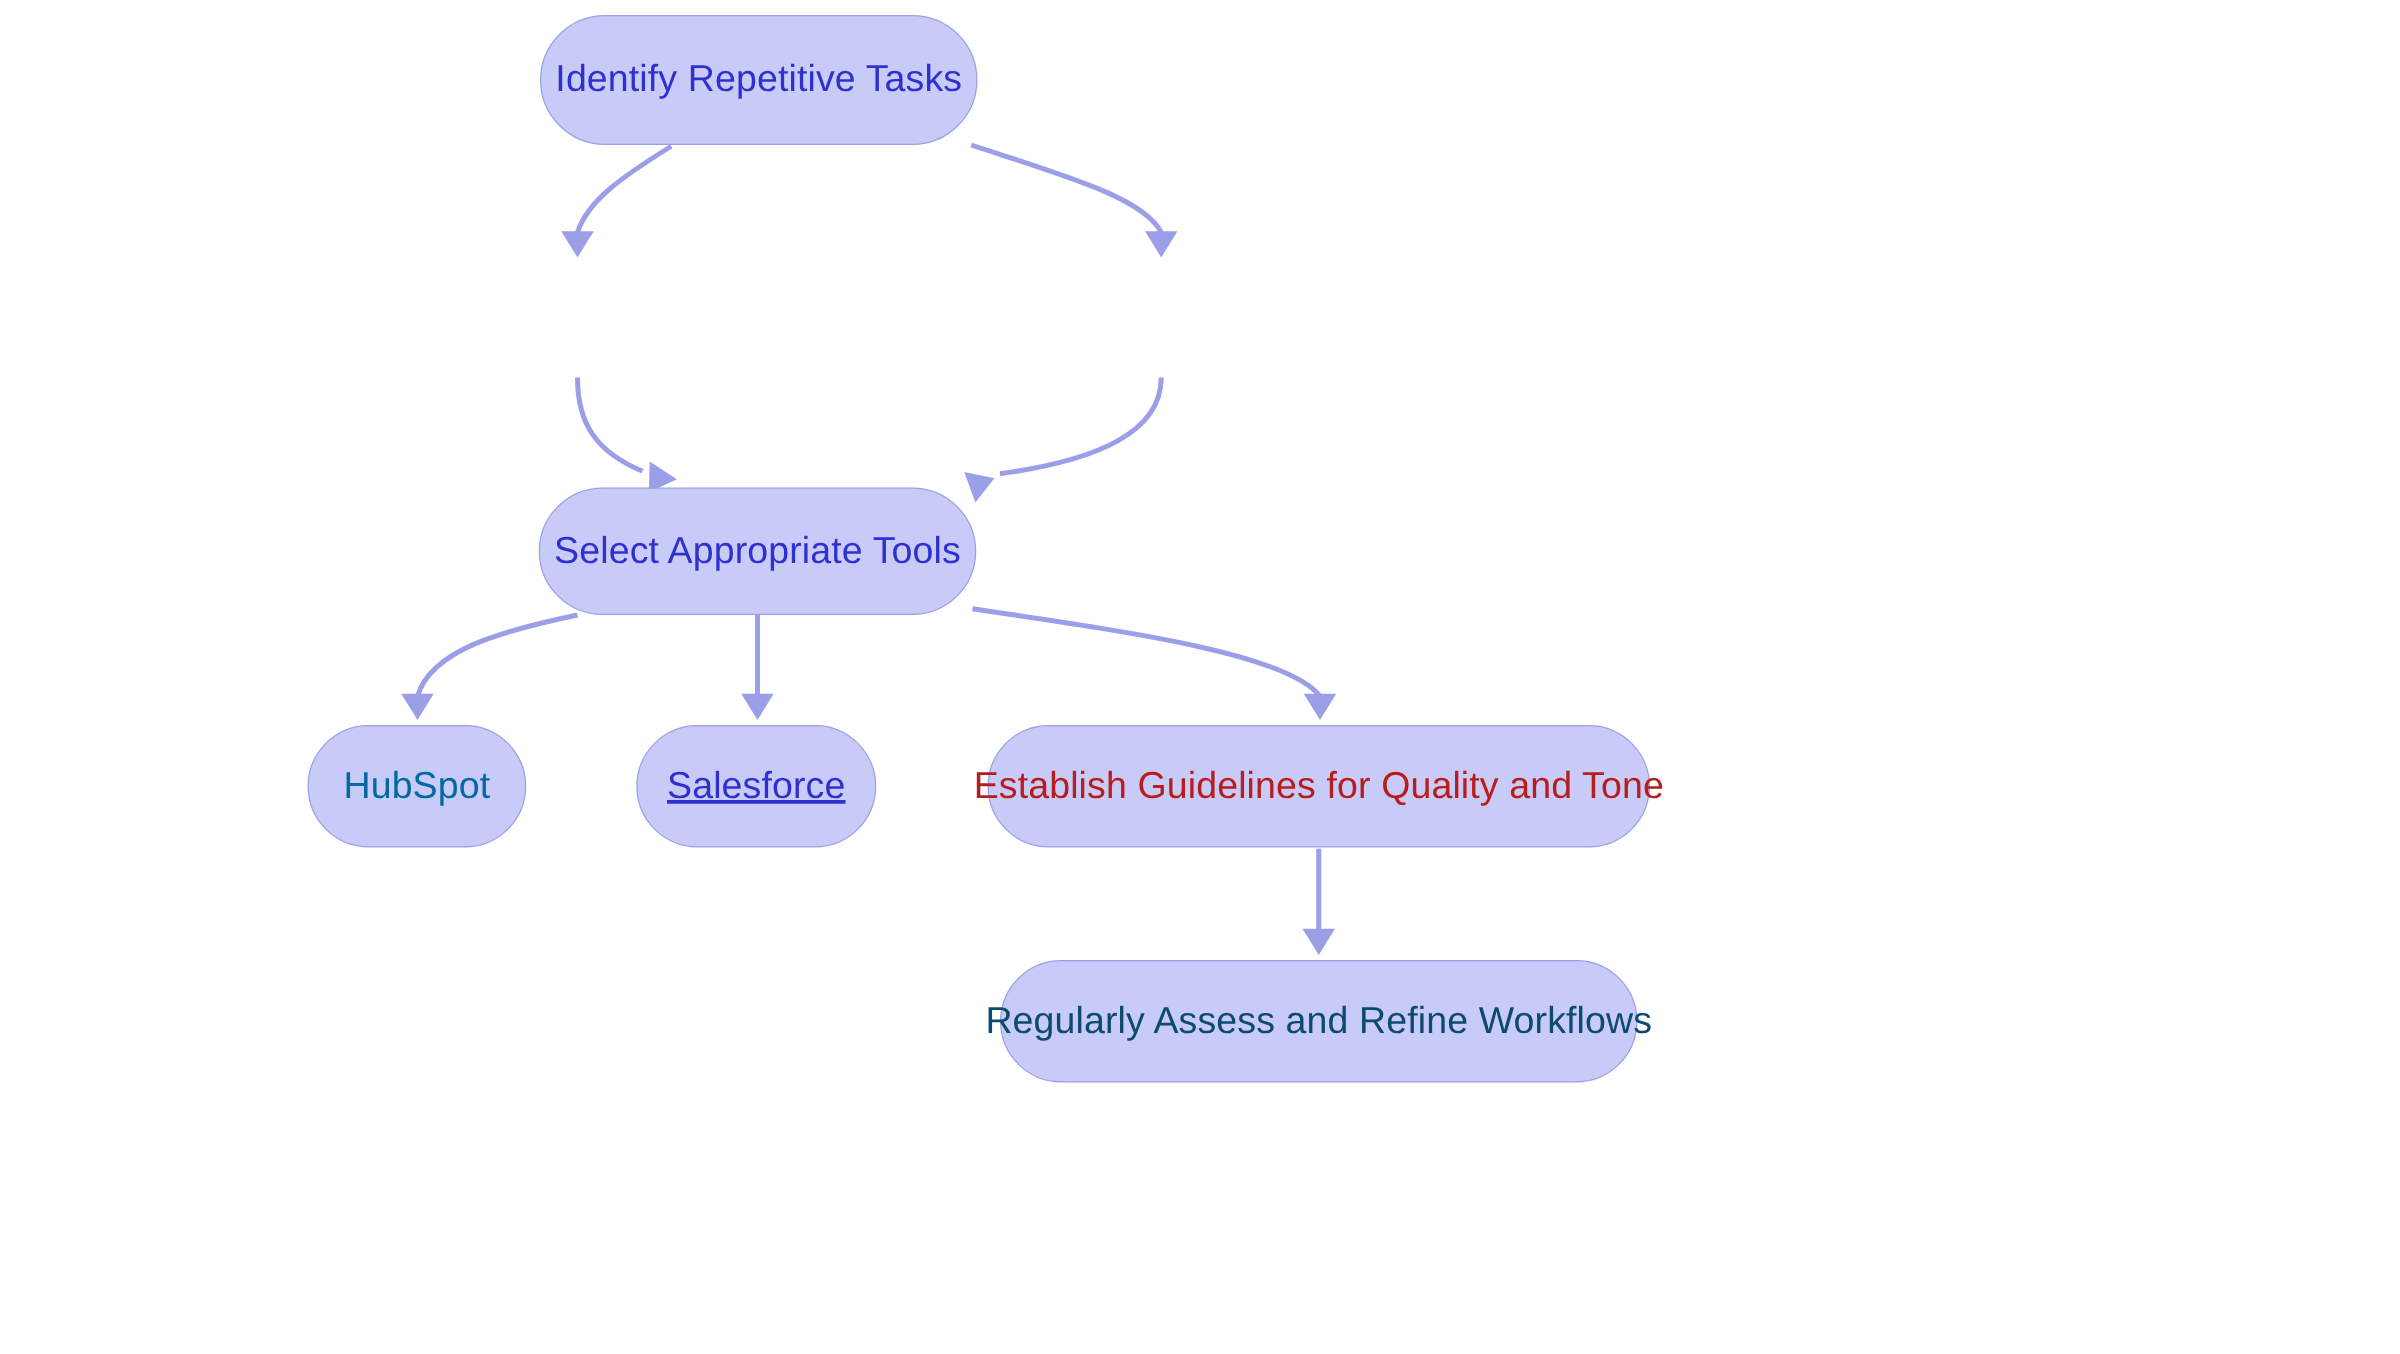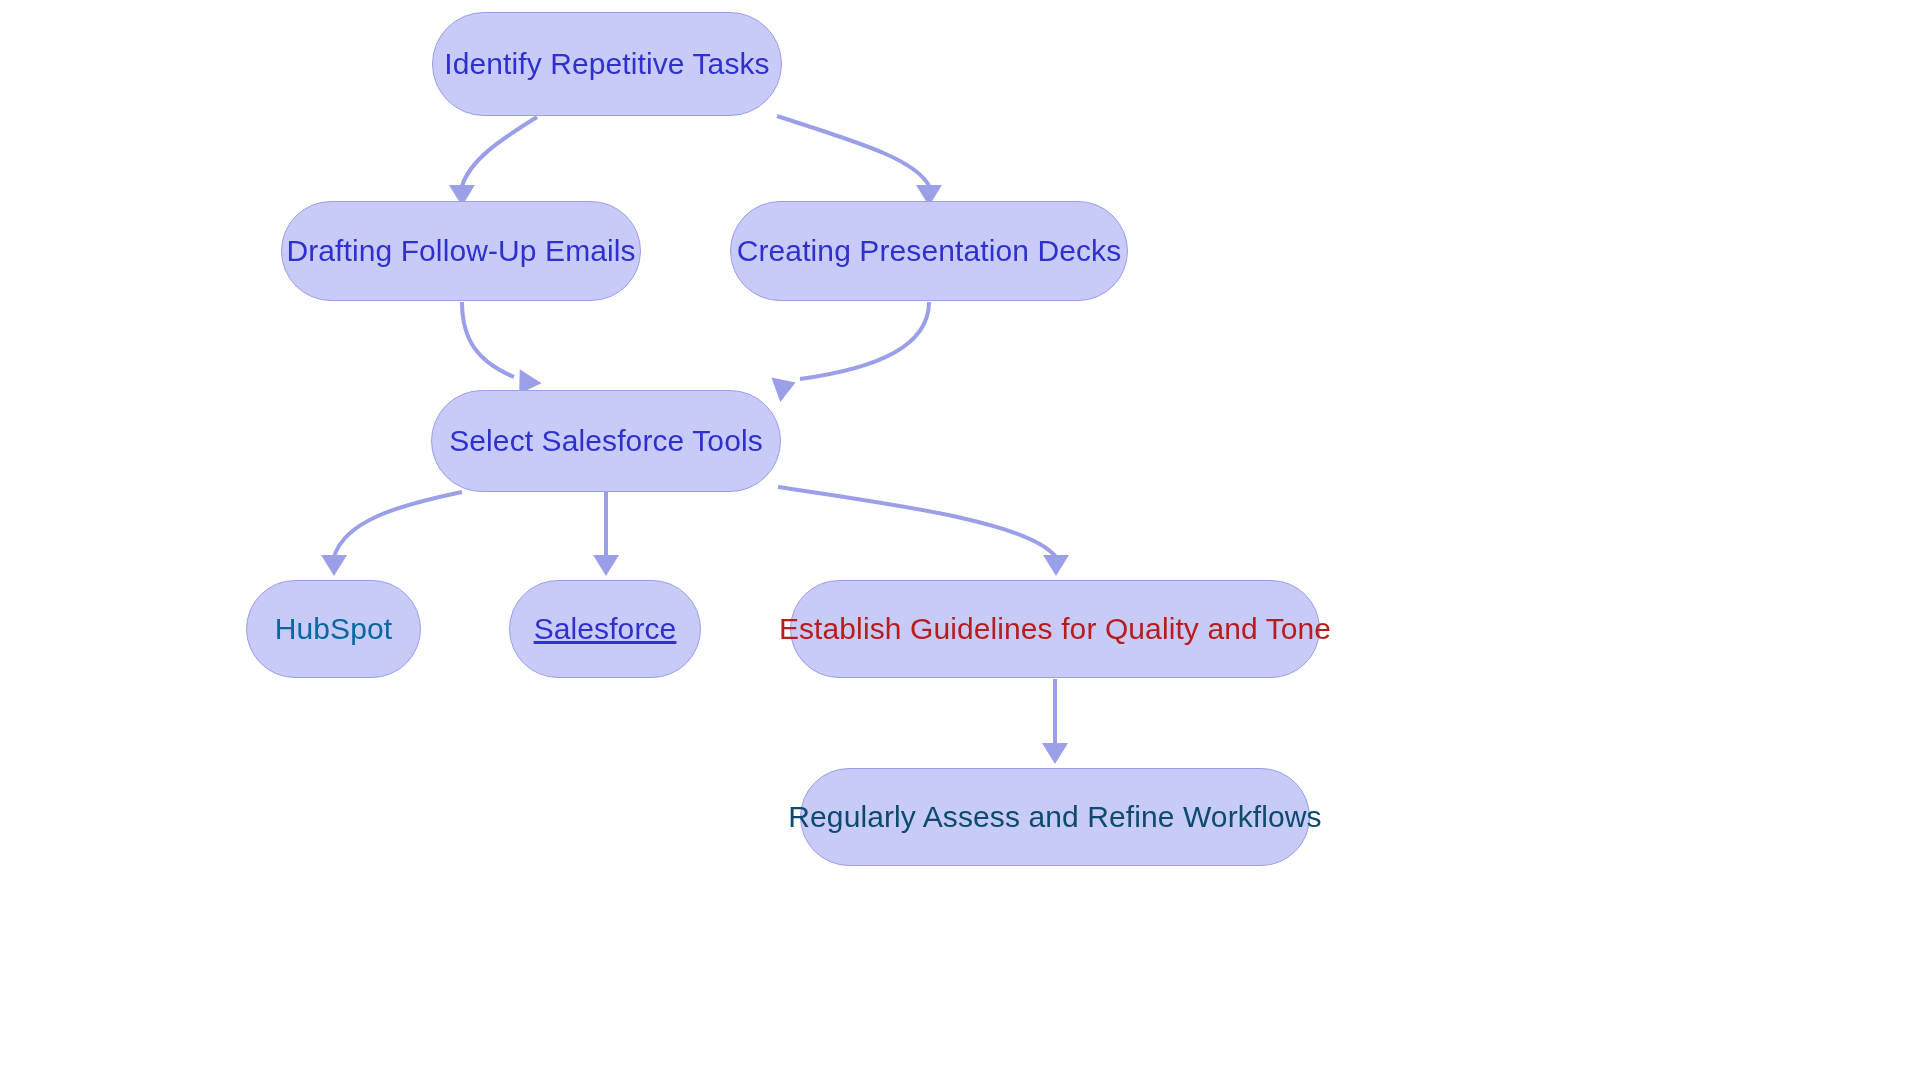--- a/index.html
+++ b/index.html
@@ -83,28 +83,22 @@
         <polygon points="-13,-14 13,-14 0,7" fill="#9a9fe8" transform="translate(1056,569) rotate(0)"></polygon>
       </g>
       <g>
         <path d="M 1055 679 L 1055 745" fill="none" stroke="#9a9fe8" stroke-width="4" stroke-linecap="butt"></path>
         <polygon points="-13,-14 13,-14 0,7" fill="#9a9fe8" transform="translate(1055,757) rotate(0)"></polygon>
       </g>
     </svg>
 <div class="flow-node" style="left: 432px; top: 12px; width: 350px; height: 104px; background: rgb(200, 202, 247); border-color: rgb(154, 159, 232); color: rgb(47, 49, 207);">
       <span class="node-label">Identify Repetitive Tasks</span>
     </div>
-    <div class="flow-node" style="left: 281px; top: 201px; width: 360px; height: 100px; background: rgb(200, 202, 247); border-color: rgb(154, 159, 232); color: rgb(47, 49, 207);">
-      <span class="node-label">Drafting Follow-Up Emails</span>
-    </div>
-    <div class="flow-node" style="left: 730px; top: 201px; width: 398px; height: 100px; background: rgb(200, 202, 247); border-color: rgb(154, 159, 232); color: rgb(47, 49, 207);">
-      <span class="node-label">Creating Presentation Decks</span>
-    </div>
     <div class="flow-node" style="left: 431px; top: 390px; width: 350px; height: 102px; background: rgb(200, 202, 247); border-color: rgb(154, 159, 232); color: rgb(47, 49, 207);">
-      <span class="node-label">Select Salesforce Tools</span>
+      <span class="node-label">Select Appropriate Tools</span>
     </div>
     <div class="flow-node" style="left: 246px; top: 580px; width: 175px; height: 98px; background: rgb(200, 202, 247); border-color: rgb(154, 159, 232); color: #0369a1; justify-content: center;">
       <span class="node-label">HubSpot</span>
     </div>
     <div class="flow-node" style="left: 509px; top: 580px; width: 192px; height: 98px; background: rgb(200, 202, 247); border-color: rgb(154, 159, 232); color: rgb(47, 49, 207); text-decoration: underline;">
       <span class="node-label">Salesforce</span>
     </div>
     <div class="flow-node" style="left: 790px; top: 580px; width: 530px; height: 98px; background: rgb(200, 202, 247); border-color: rgb(154, 159, 232); color: #b91c1c;">
       <span class="node-label">Establish Guidelines for Quality and Tone</span>
     </div>

